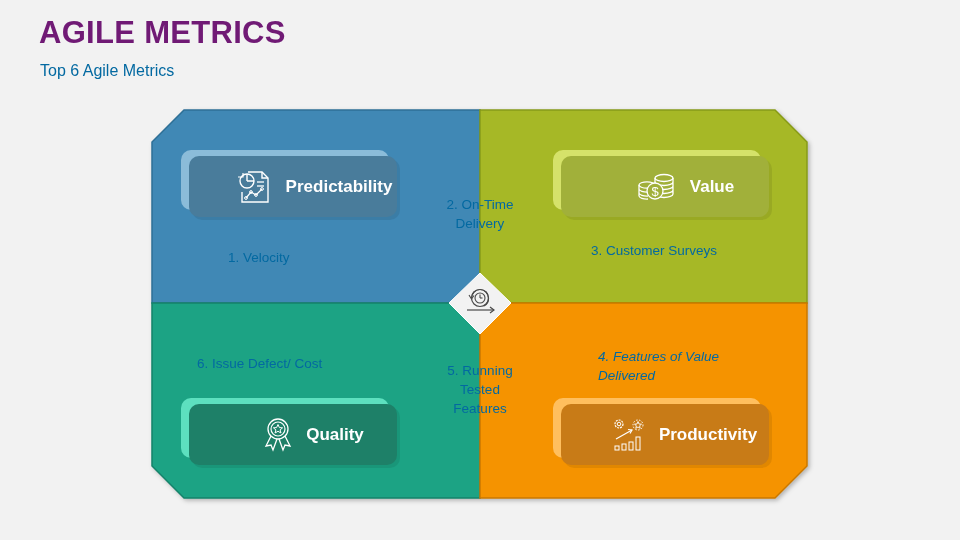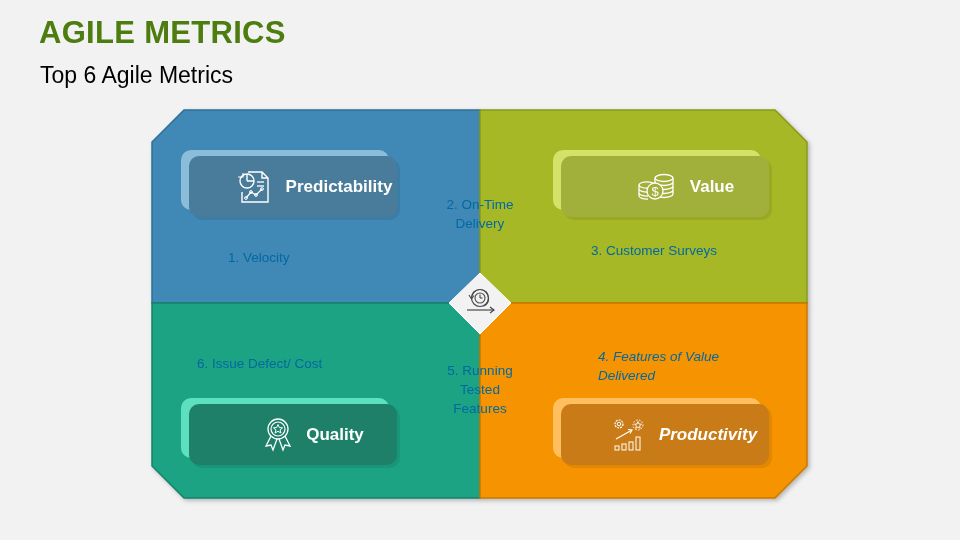--- a/index.html
+++ b/index.html
@@ -4,26 +4,26 @@
   <style>
     * { margin: 0; padding: 0; box-sizing: border-box; }
     html, body { width: 960px; height: 540px; overflow: hidden; }
     body {
       background: #f2f2f2;
       font-family: "Liberation Sans", "DejaVu Sans", sans-serif;
       position: relative;
     }
     .title {
       position: absolute; left: 39px; top: 15px;
-      font-size: 31px; font-weight: bold; color: #4d7c0f;
+      font-size: 31px; font-weight: bold; color: #701a75;
       letter-spacing: 0.3px;
     }
     .subtitle {
       position: absolute; left: 40px; top: 62px;
-      font-size: 23px; color: #000000;
+      font-size: 16px; color: #0369a1;
     }
     svg.frame { position: absolute; left: 0; top: 0; }
     .label {
       position: absolute; color: #0369a1; font-size: 13.5px; line-height: 19px;
       white-space: nowrap;
     }
     .label.center { text-align: center; }
     .card {
       position: absolute; width: 209px; height: 61px;
     }
@@ -124,21 +124,21 @@
       <polygon points="16,7.5 17.4,10.6 20.6,10.8 18.1,12.9 19,16 16,14.3 13,16 13.9,12.9 11.4,10.8 14.6,10.6" fill="none" stroke="#fff" stroke-width="1"></polygon>
       <polyline points="9,19 4,29 9,28 11,33 15,22" fill="none" stroke="#fff" stroke-width="1.3"></polyline>
       <polyline points="23,19 28,29 23,28 21,33 17,22" fill="none" stroke="#fff" stroke-width="1.3"></polyline>
     </svg>
     <span class="card-title">Quality</span>
   </div>
 </div>
 
 <div class="card" style="left:553px; top:398px;">
   <div class="back" style="background:#ffbf5e;"></div>
-  <div class="front" style="background:#c87b17;font-style:italic;">
+  <div class="front" style="background:#c87b17;">
     <svg class="icon" width="34" height="34" viewBox="0 0 34 34">
       <circle cx="6" cy="6" r="4" fill="none" stroke="#fff" stroke-width="1.2" stroke-dasharray="2 1"></circle>
       <circle cx="6" cy="6" r="1.8" fill="none" stroke="#fff" stroke-width="1"></circle>
       <circle cx="25" cy="7" r="5" fill="none" stroke="#fff" stroke-width="1" stroke-dasharray="1.5 1.5"></circle>
       <polygon points="25,3.5 26,6 28.5,6.2 26.6,7.8 27.2,10.3 25,9 22.8,10.3 23.4,7.8 21.5,6.2 24,6" fill="none" stroke="#fff" stroke-width="0.9"></polygon>
       <line x1="3" y1="21" x2="19" y2="12" stroke="#fff" stroke-width="1.2"></line>
       <polyline points="15,11.5 19,12 17,15.5" fill="none" stroke="#fff" stroke-width="1.2"></polyline>
       <rect x="2" y="28" width="4" height="4" fill="none" stroke="#fff" stroke-width="1"></rect>
       <rect x="9" y="26" width="4" height="6" fill="none" stroke="#fff" stroke-width="1"></rect>
       <rect x="16" y="24" width="4" height="8" fill="none" stroke="#fff" stroke-width="1"></rect>

